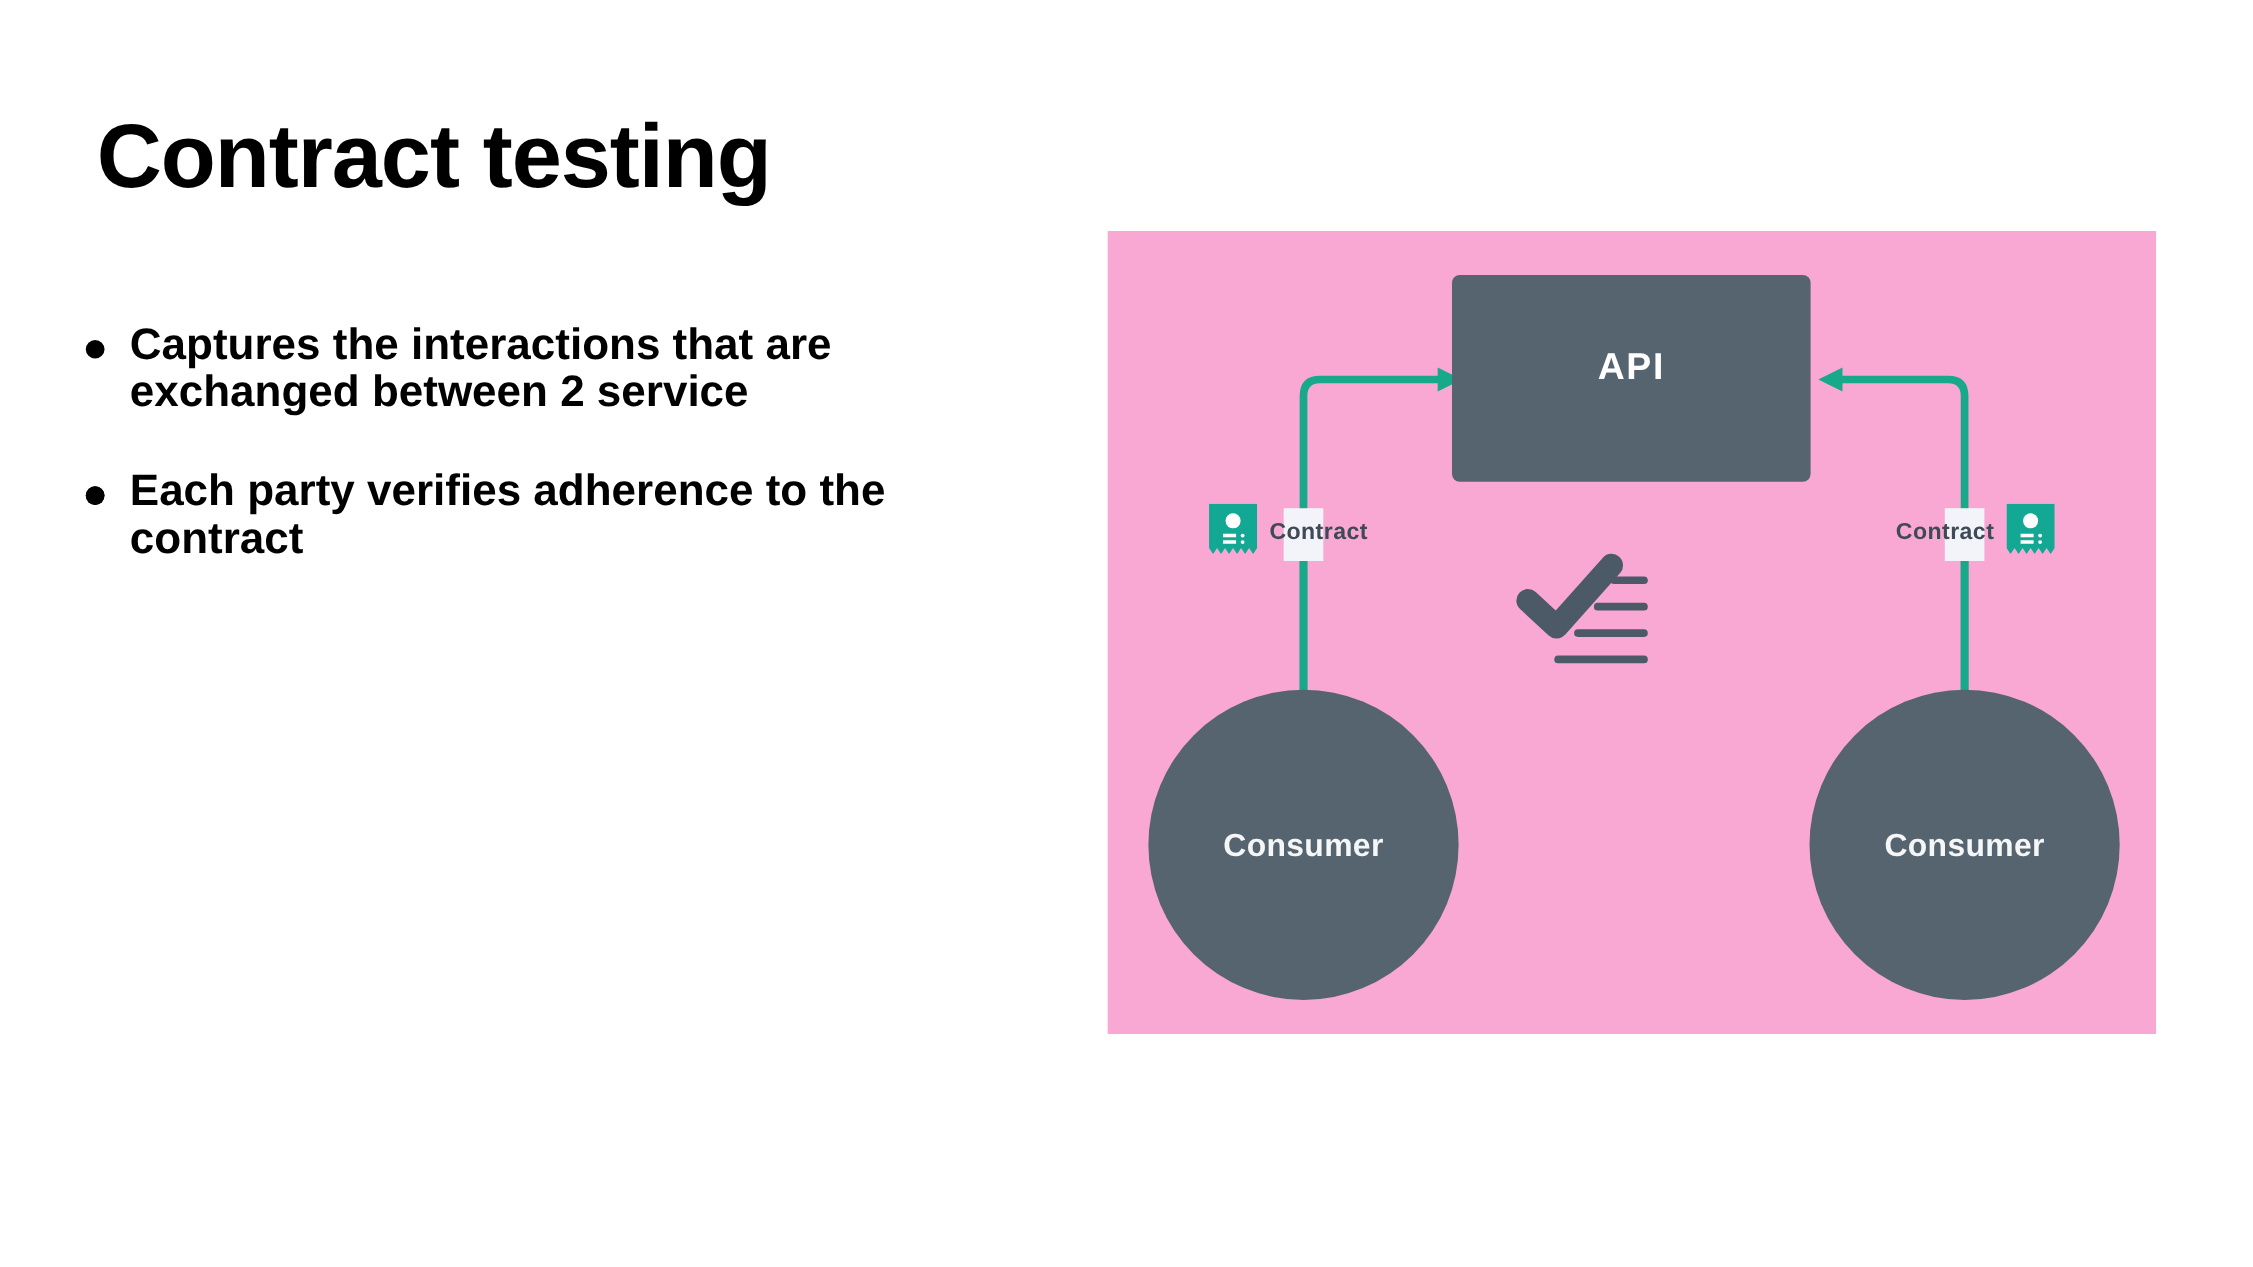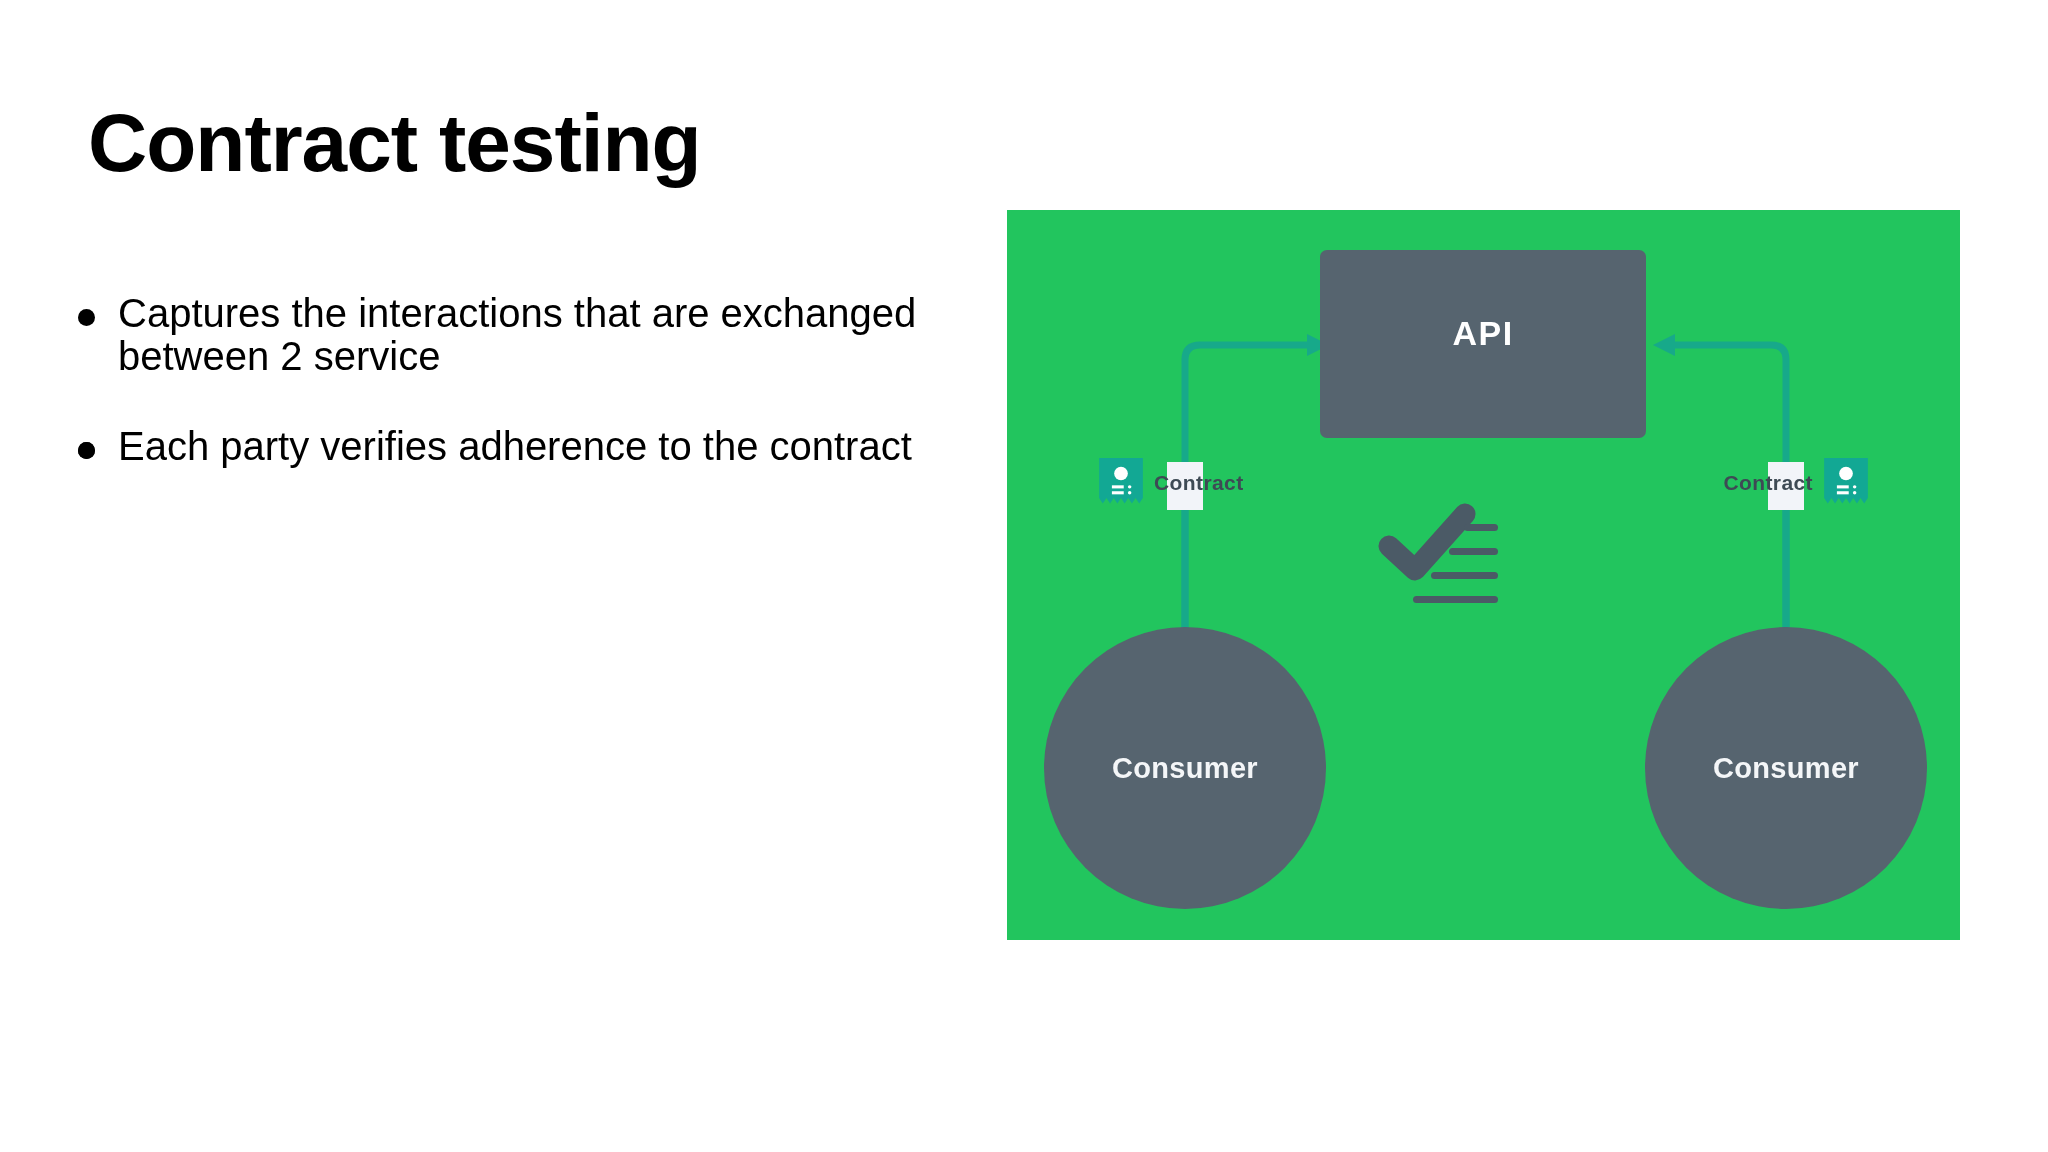--- a/index.html
+++ b/index.html
@@ -36,20 +36,21 @@
     white-space: nowrap;
     margin-top: 32px;
   }
 
   
   .bullet-list {
     position: absolute;
     left: 60px;
     top: 292px;
     width: 900px;
+    font-weight: bold;
   }
   .bullet-item {
     position: relative;
     padding-left: 58px;
     margin-bottom: 47px;
     font-size: 40px;
     line-height: 1.08;
     color: #000000;
   }
   .bullet-item:last-child { margin-bottom: 12px; }
@@ -67,21 +68,21 @@
     max-width: 800px;
   }
 
   
   .diagram-panel {
     position: absolute;
     left: 1007px;
     top: 210px;
     width: 953px;
     height: 730px;
-    background: #22c55e;
+    background: #f9a8d4;
     overflow: hidden;
     text-align: right;
   }
   .diagram-svg {
     position: absolute;
     left: 0;
     top: 0;
     width: 953px;
     height: 730px;
     display: block;

